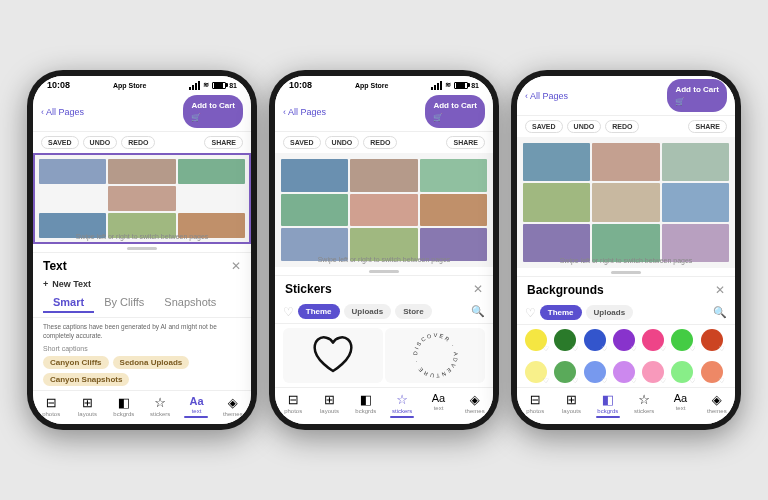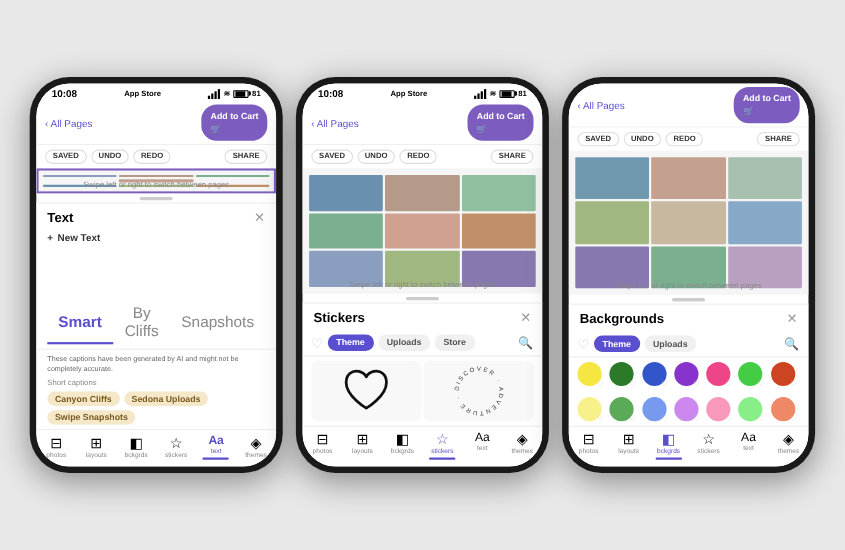--- a/index.html
+++ b/index.html
@@ -168,27 +168,26 @@
     }
 
     .text-tabs {
       display: flex;
       gap: 0;
       padding: 0 10px 4px;
       border-bottom: 1px solid #eee;
     }
     .text-tab {
       padding: 3px 10px;
-      font-size: 14px;
+      font-size: 11px;
       font-weight: 500;
       color: #888;
       border: none;
       background: none;
       border-bottom: 2px solid transparent;
-      margin-top: 48px;
     }
     .text-tab.active {
       color: #5a4fcf;
       border-bottom: 2px solid #5a4fcf;
       font-weight: 700;
     }
 
     .ai-notice {
       padding: 4px 10px 2px;
       font-size: 6.5px;
@@ -429,21 +428,21 @@
       <div class="text-tabs">
         <button class="text-tab active">Smart</button>
         <button class="text-tab">By Cliffs</button>
         <button class="text-tab">Snapshots</button>
       </div>
       <div class="ai-notice">These captions have been generated by AI and might not be completely accurate.</div>
       <div class="caption-label">Short captions</div>
       <div class="caption-tags">
         <span class="caption-tag orange">Canyon Cliffs</span>
         <span class="caption-tag orange">Sedona Uploads</span>
-        <span class="caption-tag orange">Swipe Snapshots</span>
+        <span class="caption-tag orange">Canyon Snapshots</span>
       </div>
     </div>
 
     <div class="tab-bar">
       <div class="tab-item">
         <div class="tab-icon">⊟</div>
         <div class="tab-label">photos</div>
       </div>
       <div class="tab-item">
         <div class="tab-icon">⊞</div>

